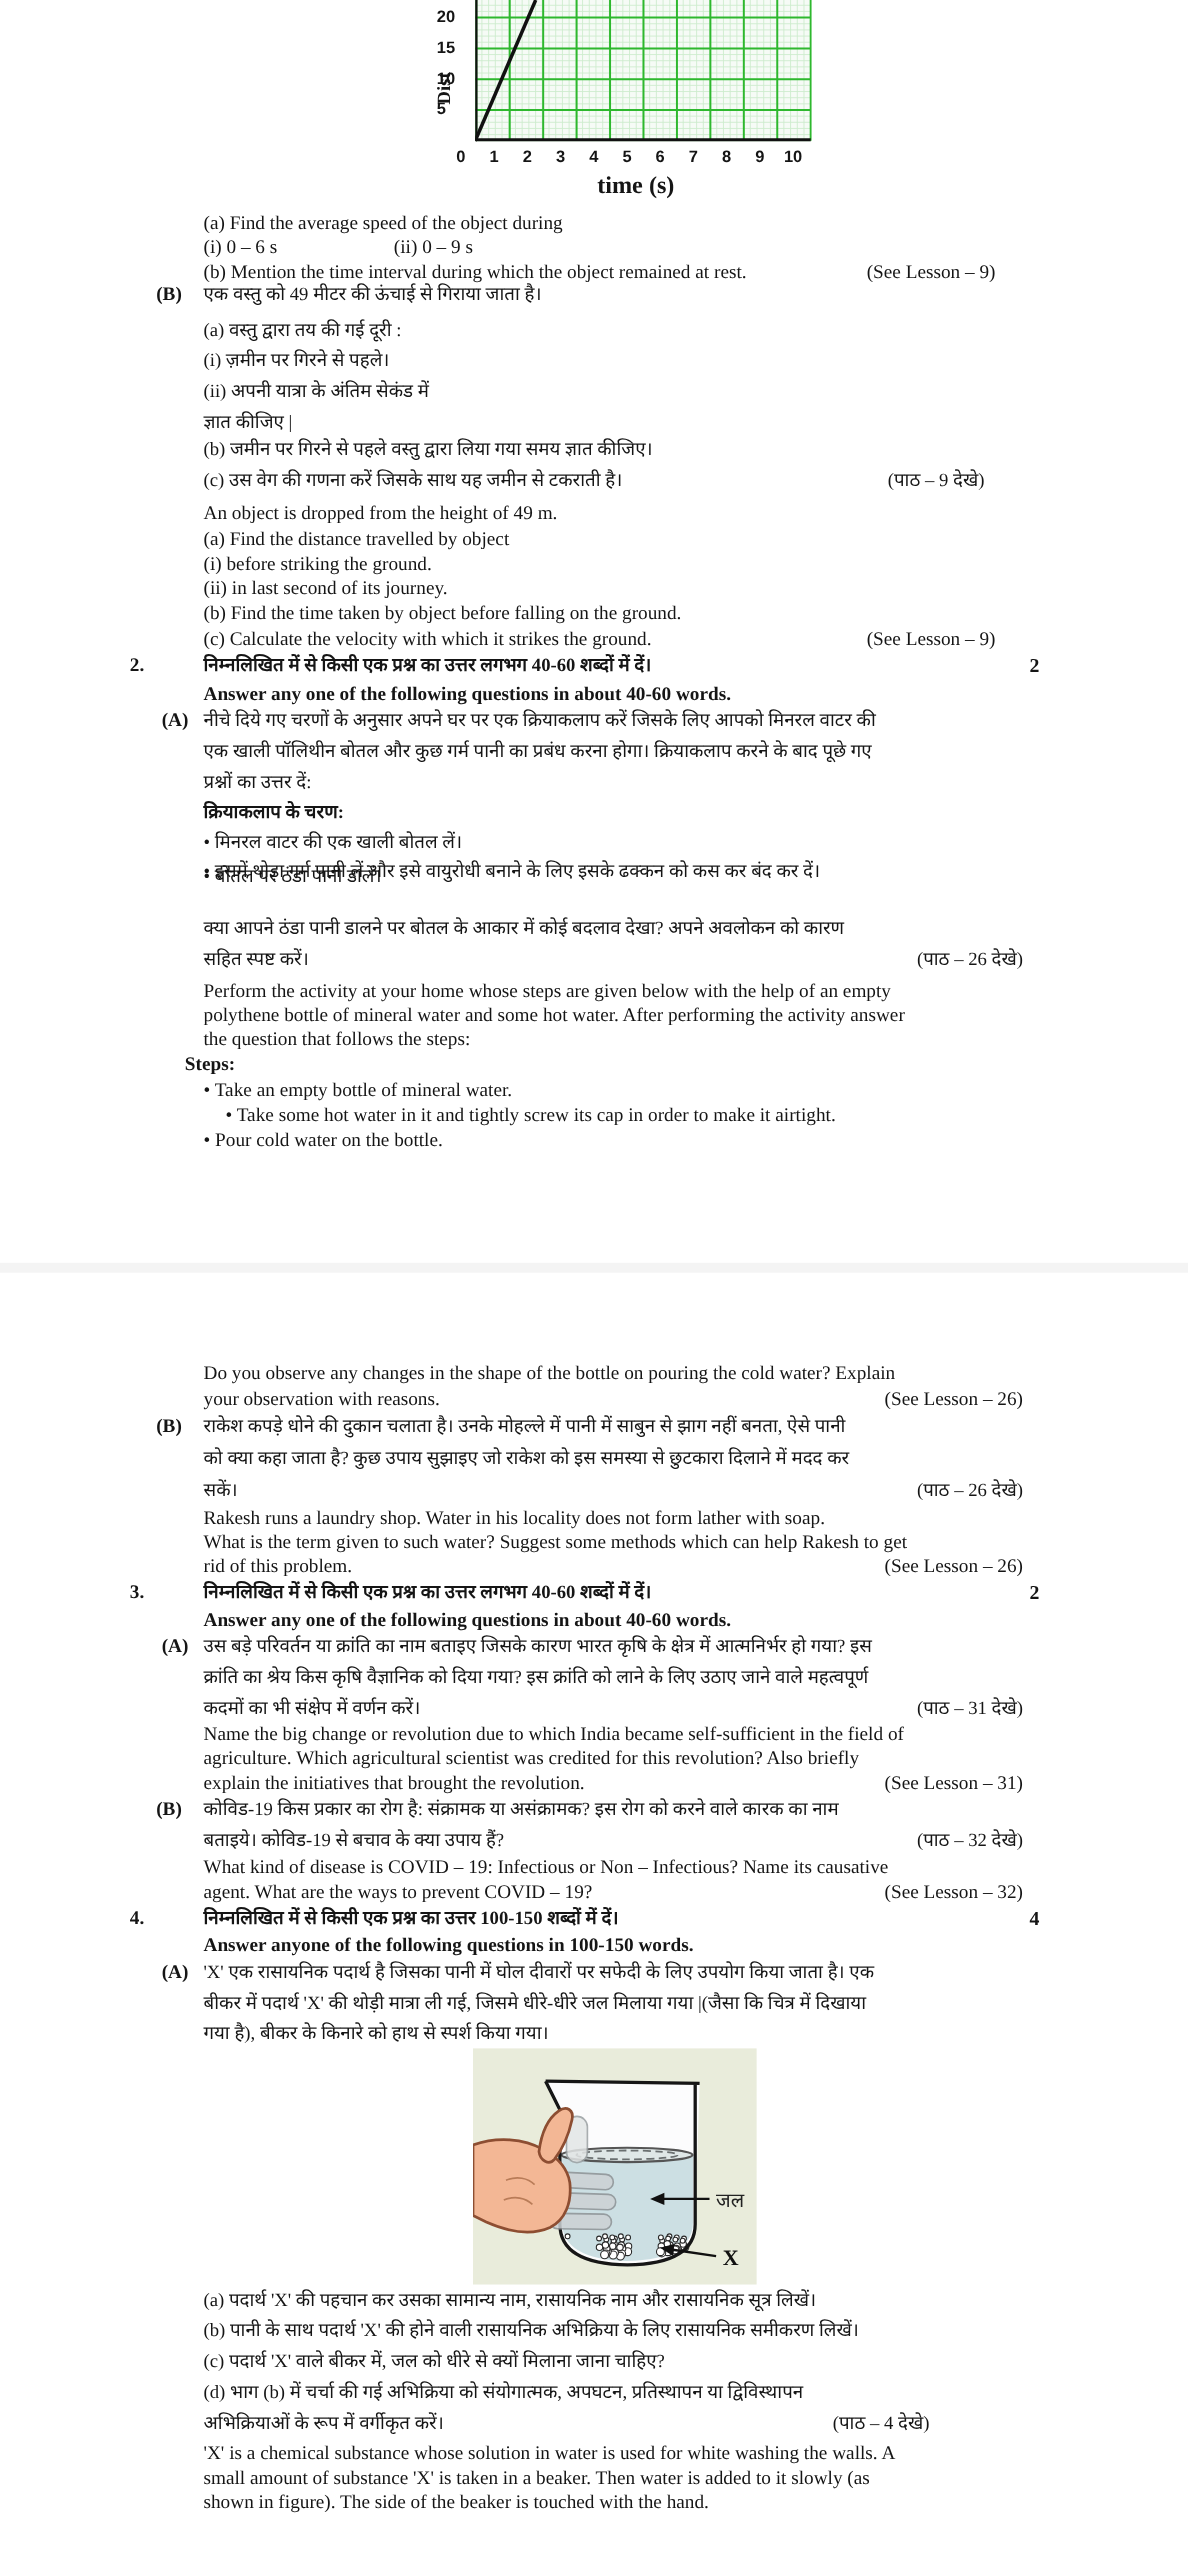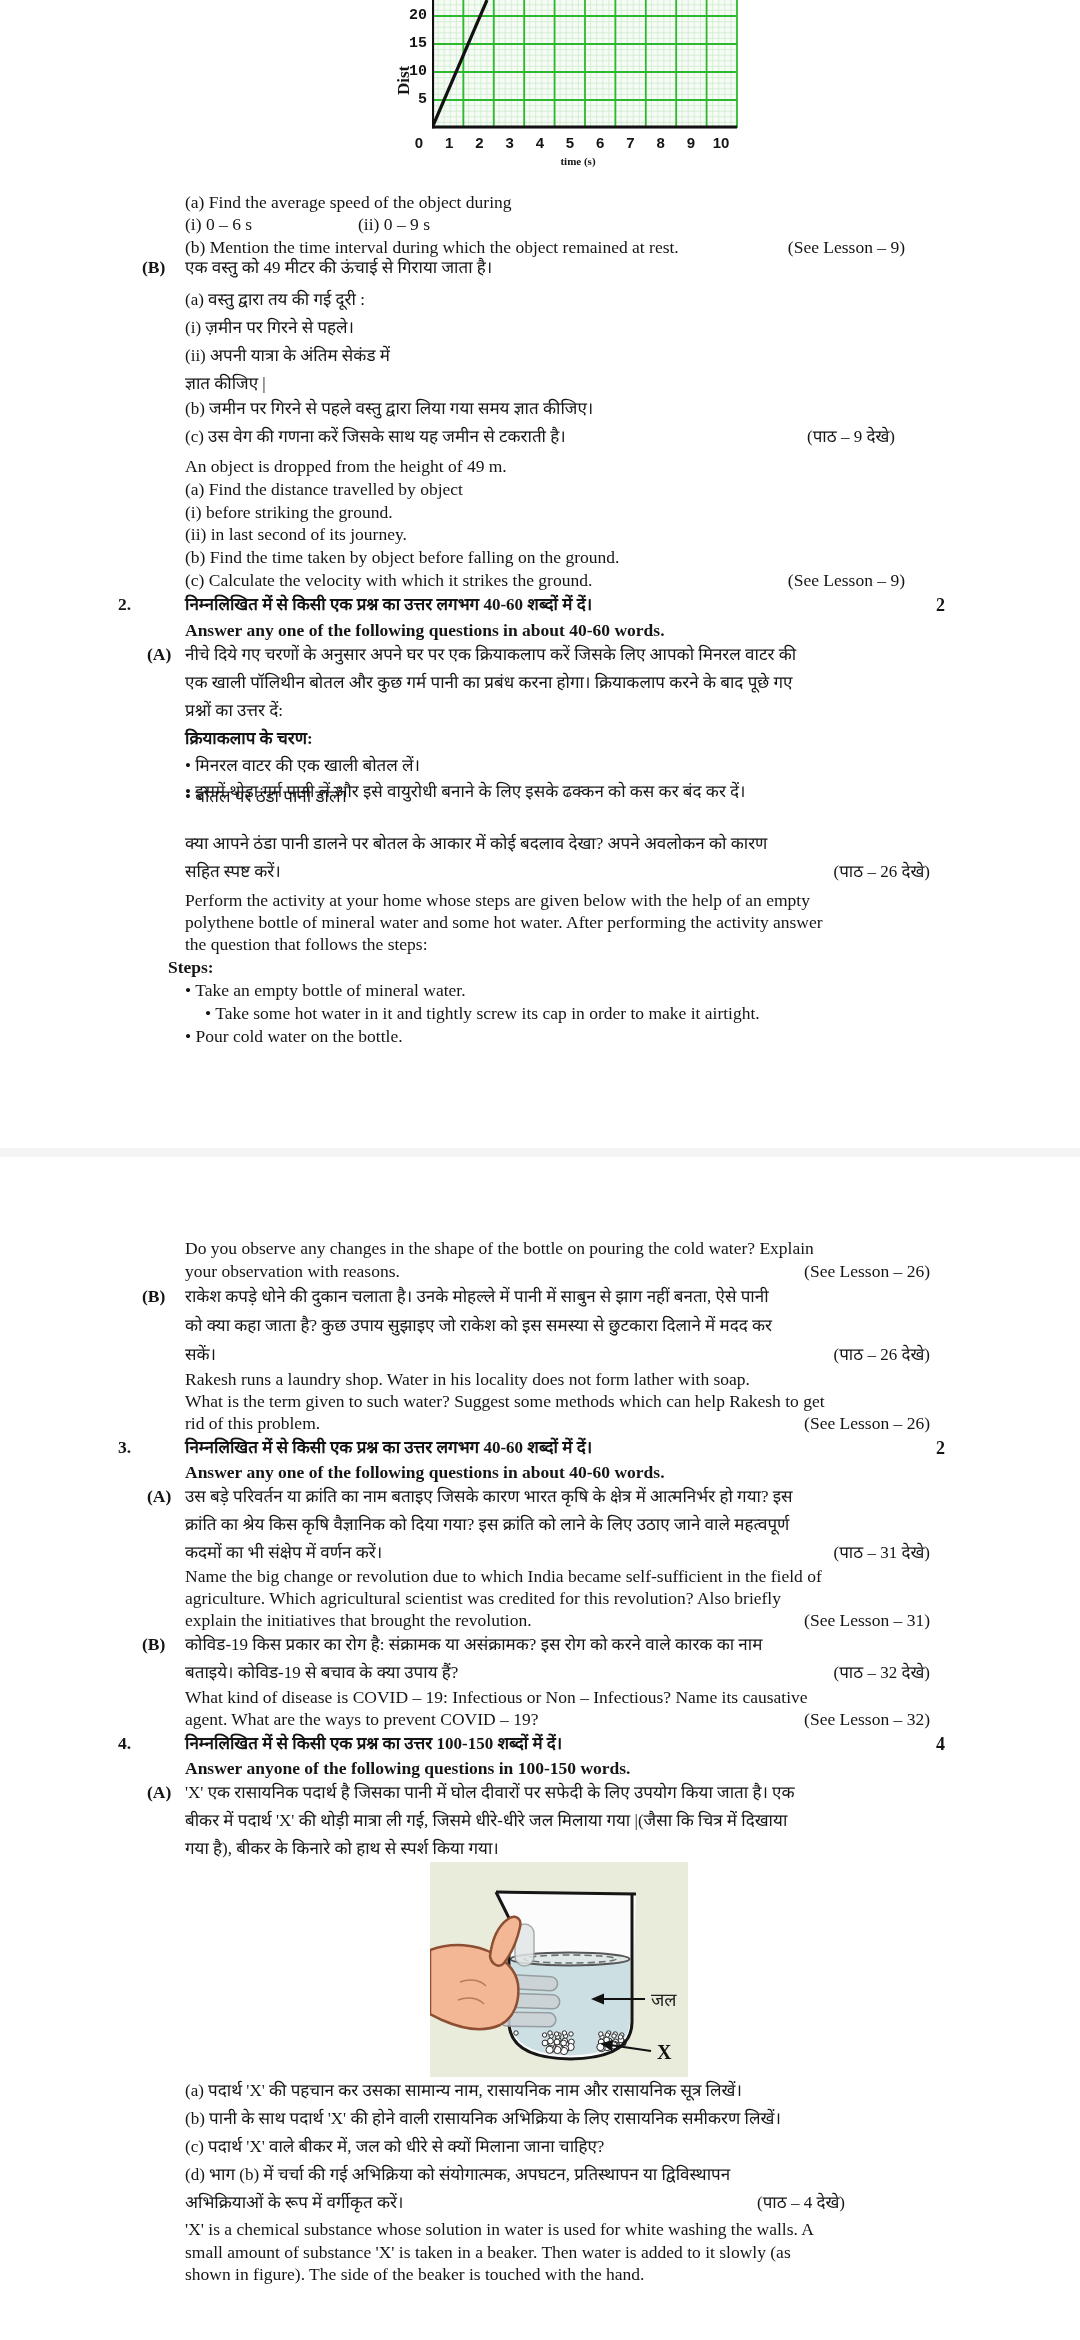--- a/index.html
+++ b/index.html
@@ -10,26 +10,26 @@
   .tl.b{font-weight:700;}
   .tl.dev{font-size:17px;}
   .tl.mark{font-size:18px;font-weight:700;}
   
   .separator{position:absolute;left:0;width:1080px;height:9px;}
   
   .graph{position:absolute;left:388px;top:0;width:370px;height:182px;}
   .graph svg{position:absolute;left:44px;top:0;}
   .ylab{position:absolute;left:6px;top:95px;transform:rotate(-90deg);transform-origin:0 0;
         font-weight:700;font-size:17px;white-space:nowrap;}
-  .yt{position:absolute;left:9px;width:30px;text-align:right;
-      font-family:Liberation Mono, monospace;font-weight:700;font-size:15px;}
+  .yt{position:absolute;left:9px;width:30px;
+      font-family:Liberation Sans, sans-serif;font-weight:700;font-size:15px;}
   .xt{position:absolute;width:24px;text-align:center;top:134px;
       font-family:"Liberation Sans",sans-serif;font-weight:700;font-size:15px;}
   .xlab{position:absolute;top:155px;left:140px;width:100px;text-align:center;
-        font-weight:700;font-size:11px;}
+        font-weight:700;font-size:22px;}
   
   .figure{position:absolute;left:430px;top:1862px;width:258px;height:215px;}
   .devlbl{font-family:"Liberation Serif",serif;font-size:18px;fill:#222;}
   .xlbl{font-family:"Liberation Serif",serif;font-size:20px;font-weight:700;fill:#111;}
 </style>
 </head>
 <body>
 
 <div class="page">
 

